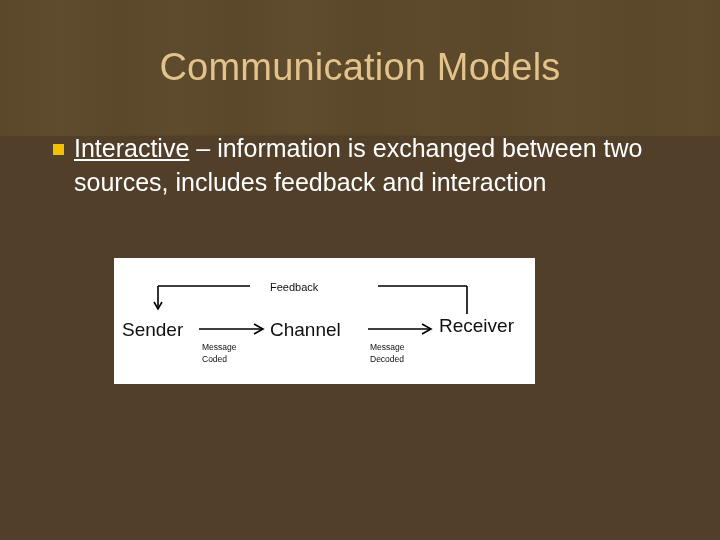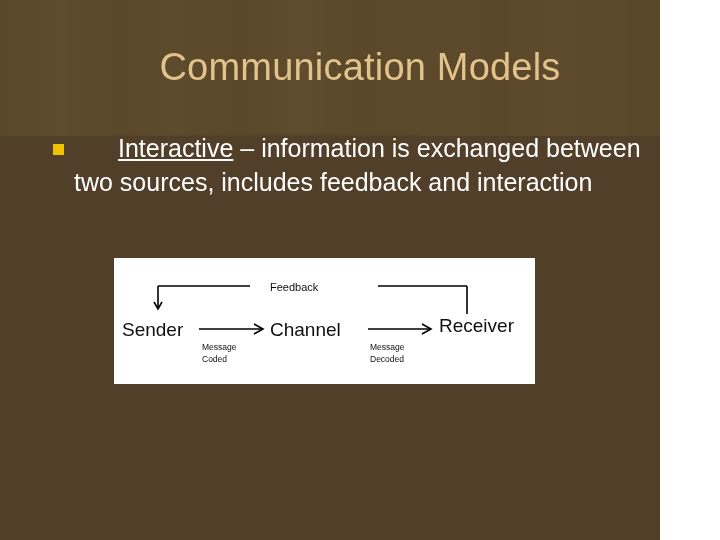--- a/index.html
+++ b/index.html
@@ -8,21 +8,21 @@
   }
   body {
     width: 720px;
     height: 540px;
     overflow: hidden;
     font-family: "Liberation Sans", sans-serif;
   }
 
   #slide {
     position: relative;
-    width: 660px;
+    width: 720px;
     height: 540px;
     background: #5b4729;
     overflow: hidden;
   }
 
   
   .bg-streaks {
     position: absolute;
     inset: 0;
     background:
@@ -104,21 +104,20 @@
     top: 13px;
     width: 11px;
     height: 11px;
     background: #f2c100;
   }
   .bullet-text {
     color: #ffffff;
     font-size: 25px;
     line-height: 34px;
     font-weight: 400;
-    margin-left: 44px;
   }
   .u-term {
     text-decoration: underline;
     text-underline-offset: 2px;
   }
 
   
   #diagram {
     position: absolute;
     left: 114px;

